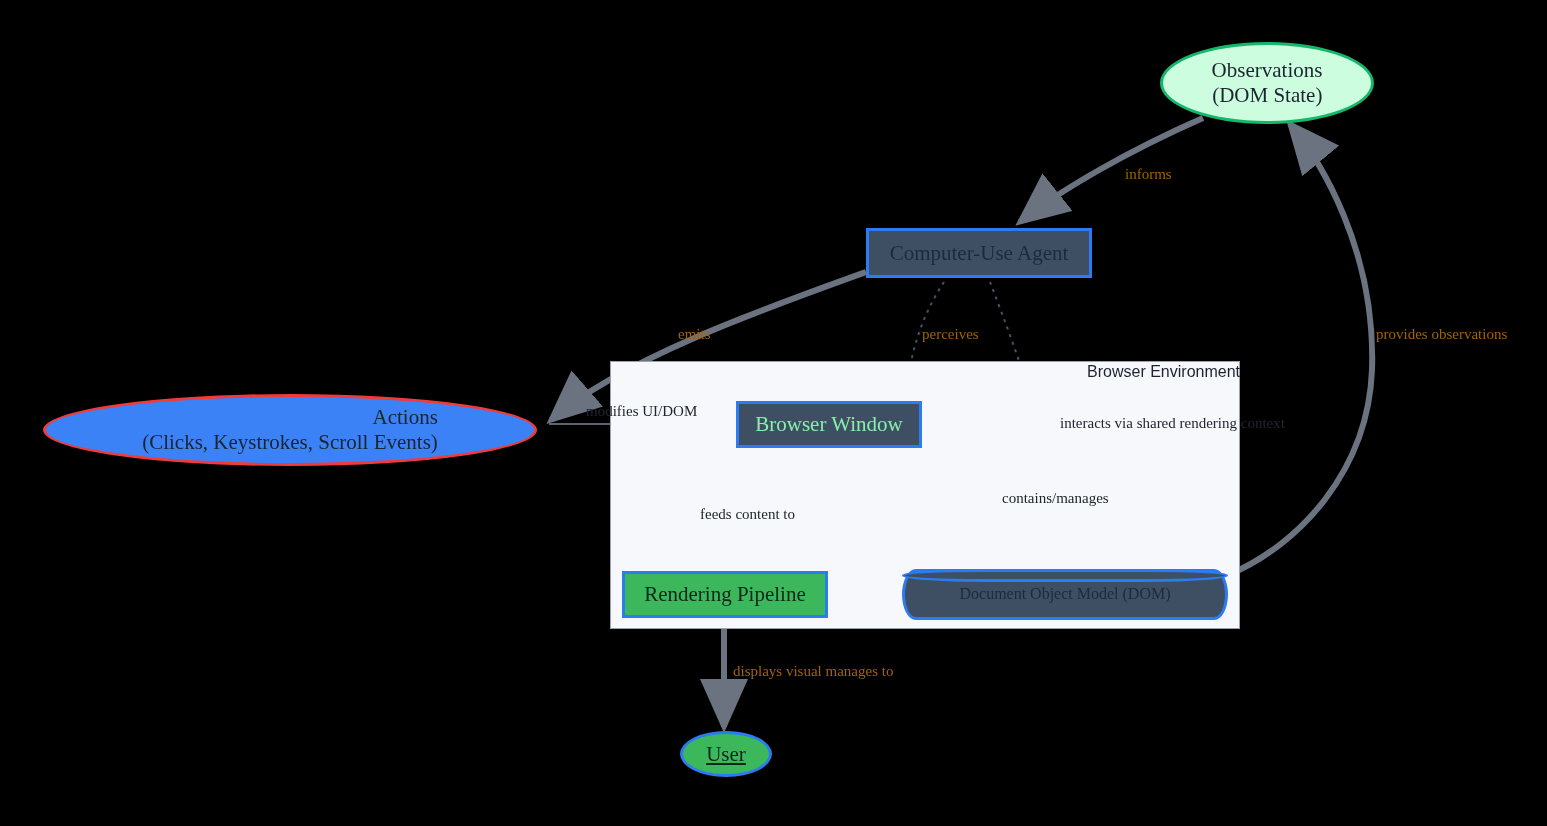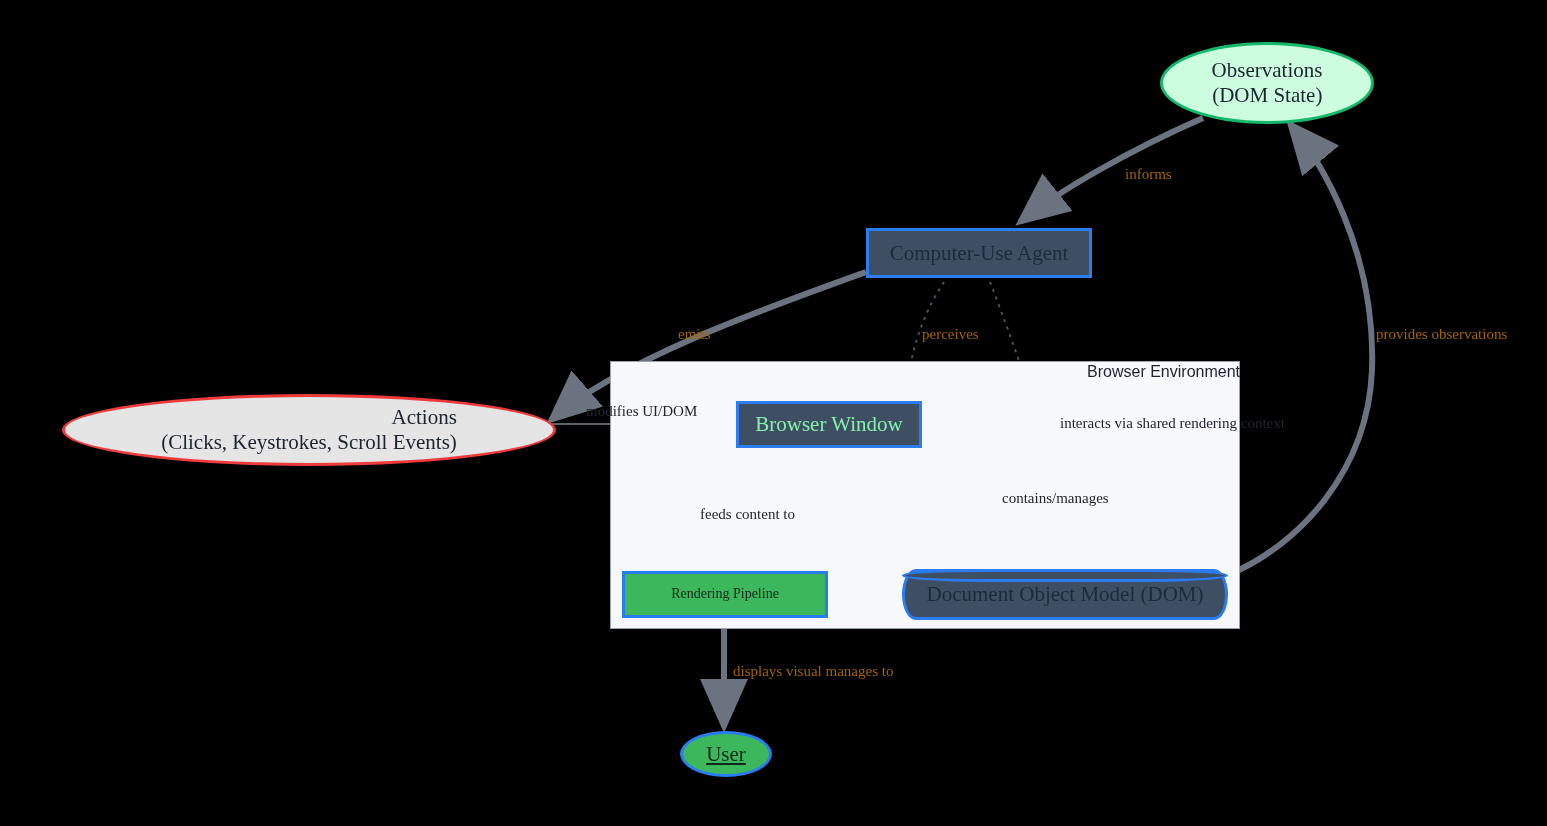--- a/index.html
+++ b/index.html
@@ -35,22 +35,22 @@
   }
   .ellipse { border-radius: 50%; }
   .n-observations {
     left: 1160px; top: 42px; width: 214px; height: 82px;
     background: #ccfddf;
     border: 3px solid #15b86a;
     color: #1c2430;
     font-size: 21px;
   }
   .n-actions {
-    left: 62px; top: 394px; width: 494px; height: 72px;
-    background: #e5e5e5;
+    left: 43px; top: 394px; width: 494px; height: 72px;
+    background: #3b82f6;
     border: 3px solid #ef3b3b;
     color: #1c2430;
     font-size: 21px;
   }
   .n-agent {
     left: 866px; top: 228px; width: 226px; height: 50px;
     background: #3f4f63;
     border: 3px solid #2b7cf0;
     color: #1b2a3d;
     font-size: 21px;
@@ -60,37 +60,37 @@
     background: #3f4f63;
     border: 3px solid #2b7cf0;
     color: #86efac;
     font-size: 21px;
   }
   .n-rendering {
     left: 622px; top: 571px; width: 206px; height: 47px;
     background: #3cb75c;
     border: 3px solid #2b7cf0;
     color: #10261a;
-    font-size: 14px;
+    font-size: 21px;
   }
   .n-user {
     left: 680px; top: 731px; width: 92px; height: 46px;
     background: #3cb75c;
     border: 3px solid #2b7cf0;
     color: #10261a;
     font-size: 21px;
     text-decoration: underline;
   }
   .n-dom {
     left: 902px; top: 569px; width: 326px; height: 51px;
     background: #3f4f63;
     border: 3px solid #2b7cf0;
     border-radius: 14px / 26px;
     color: #1b2a3d;
-    font-size: 21px;
+    font-size: 16px;
   }
   .n-dom .cyl-top {
     position: absolute;
     left: -3px; right: -3px; top: -3px;
     height: 13px;
     border: 3px solid #2b7cf0;
     border-radius: 50% / 100%;
     background: #3f4f63;
     box-sizing: border-box;
   }

